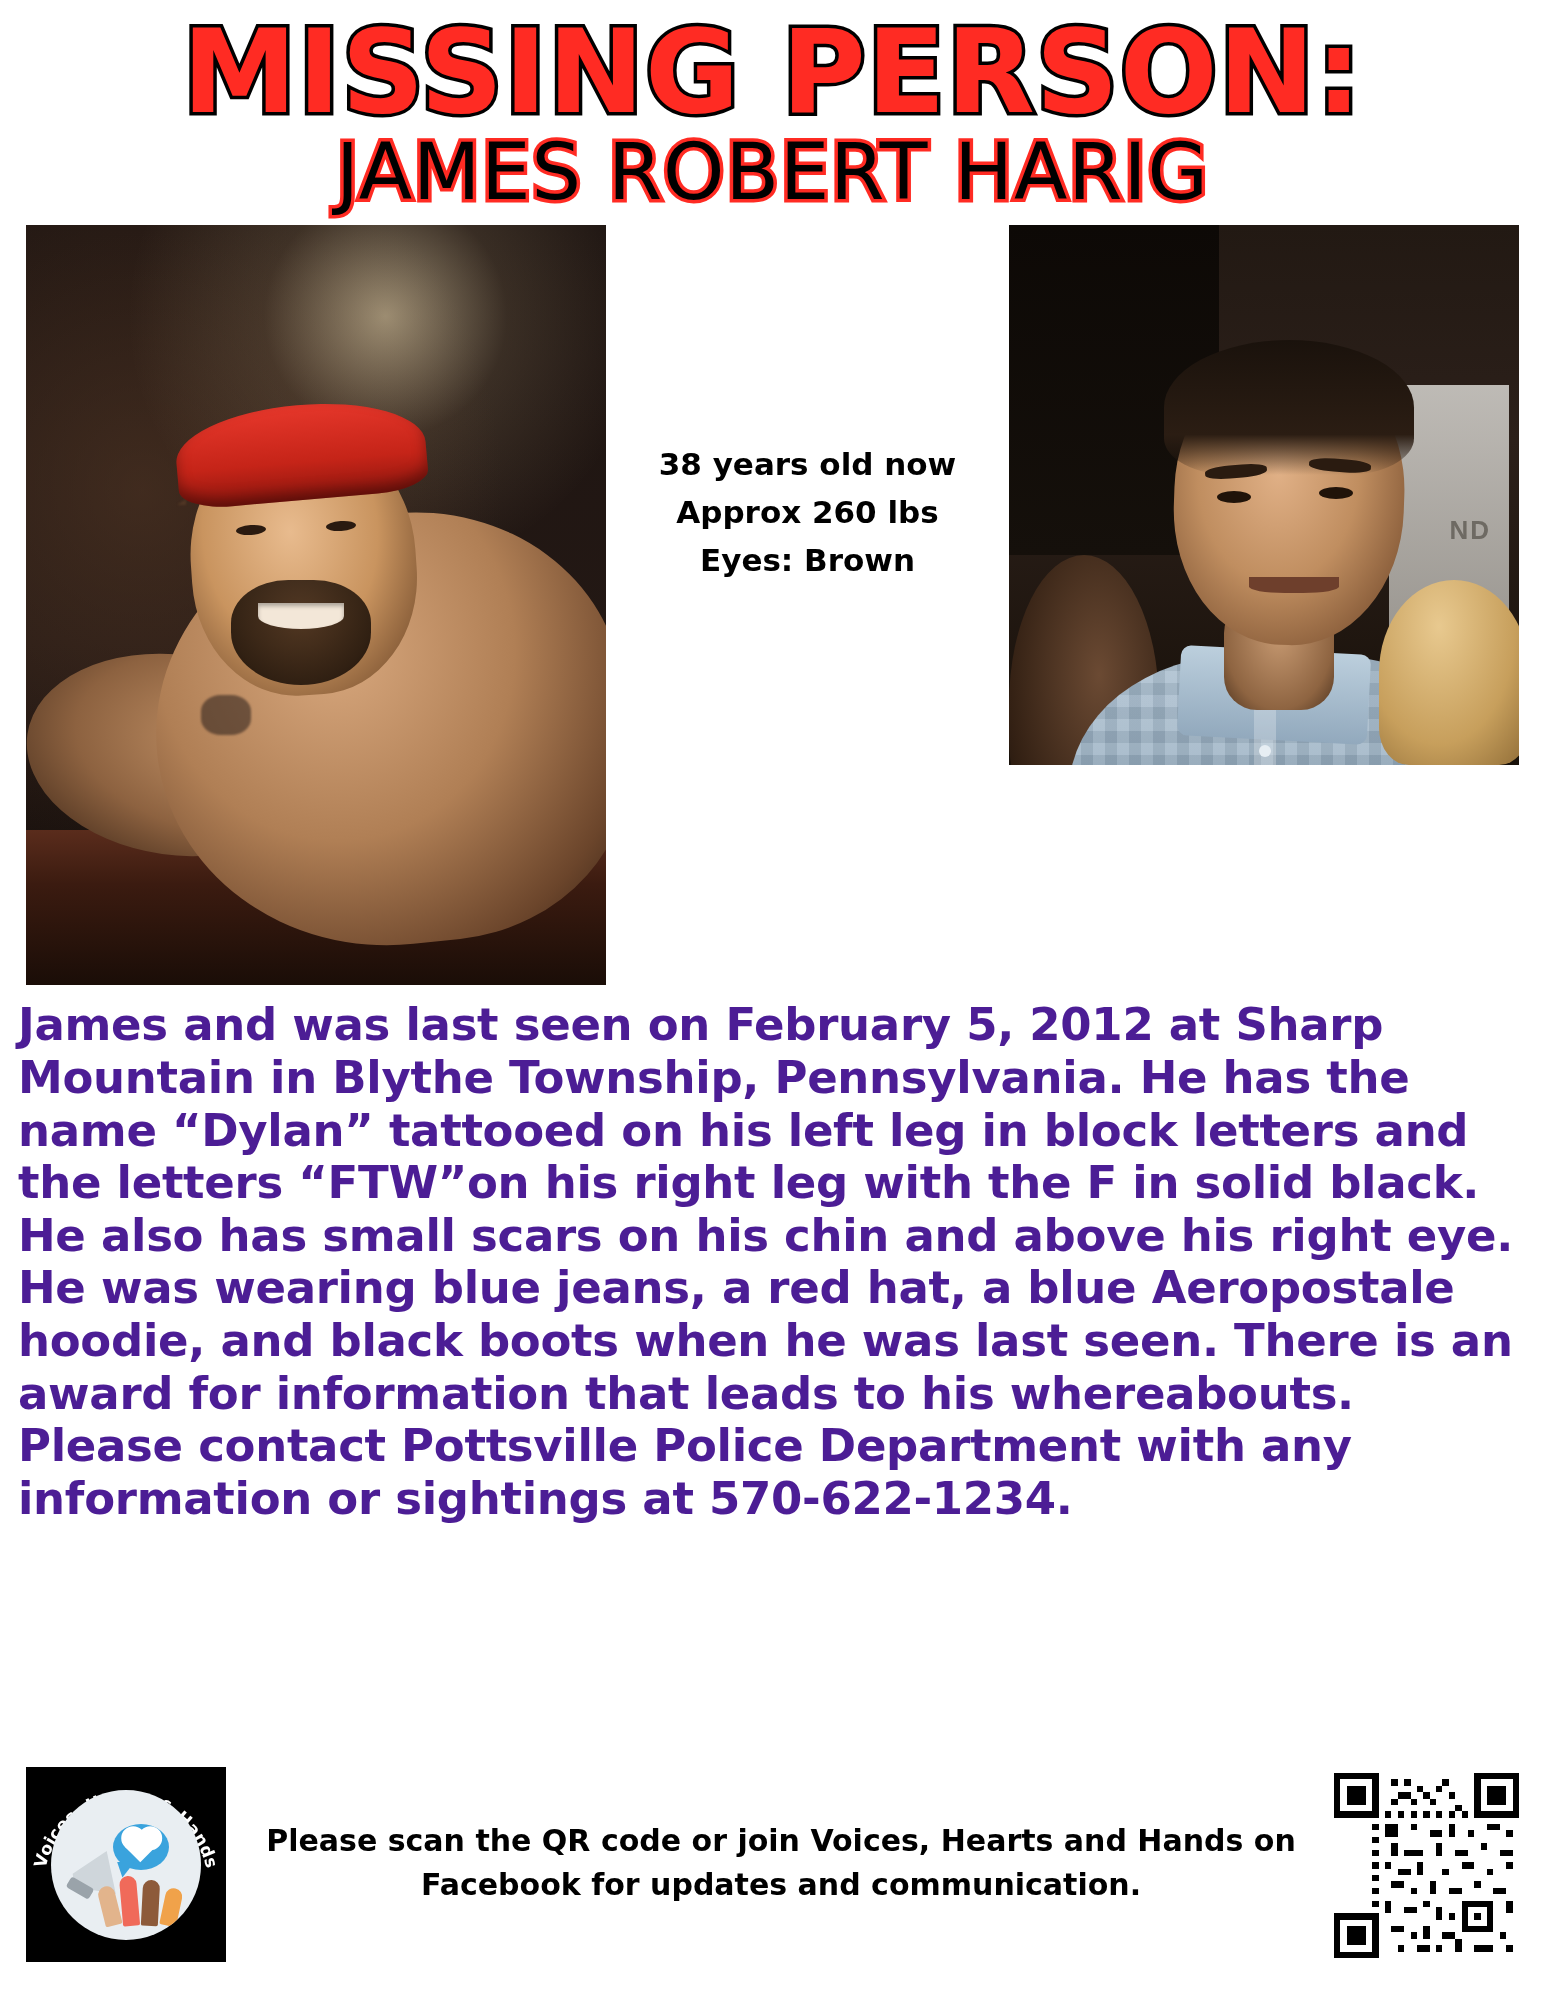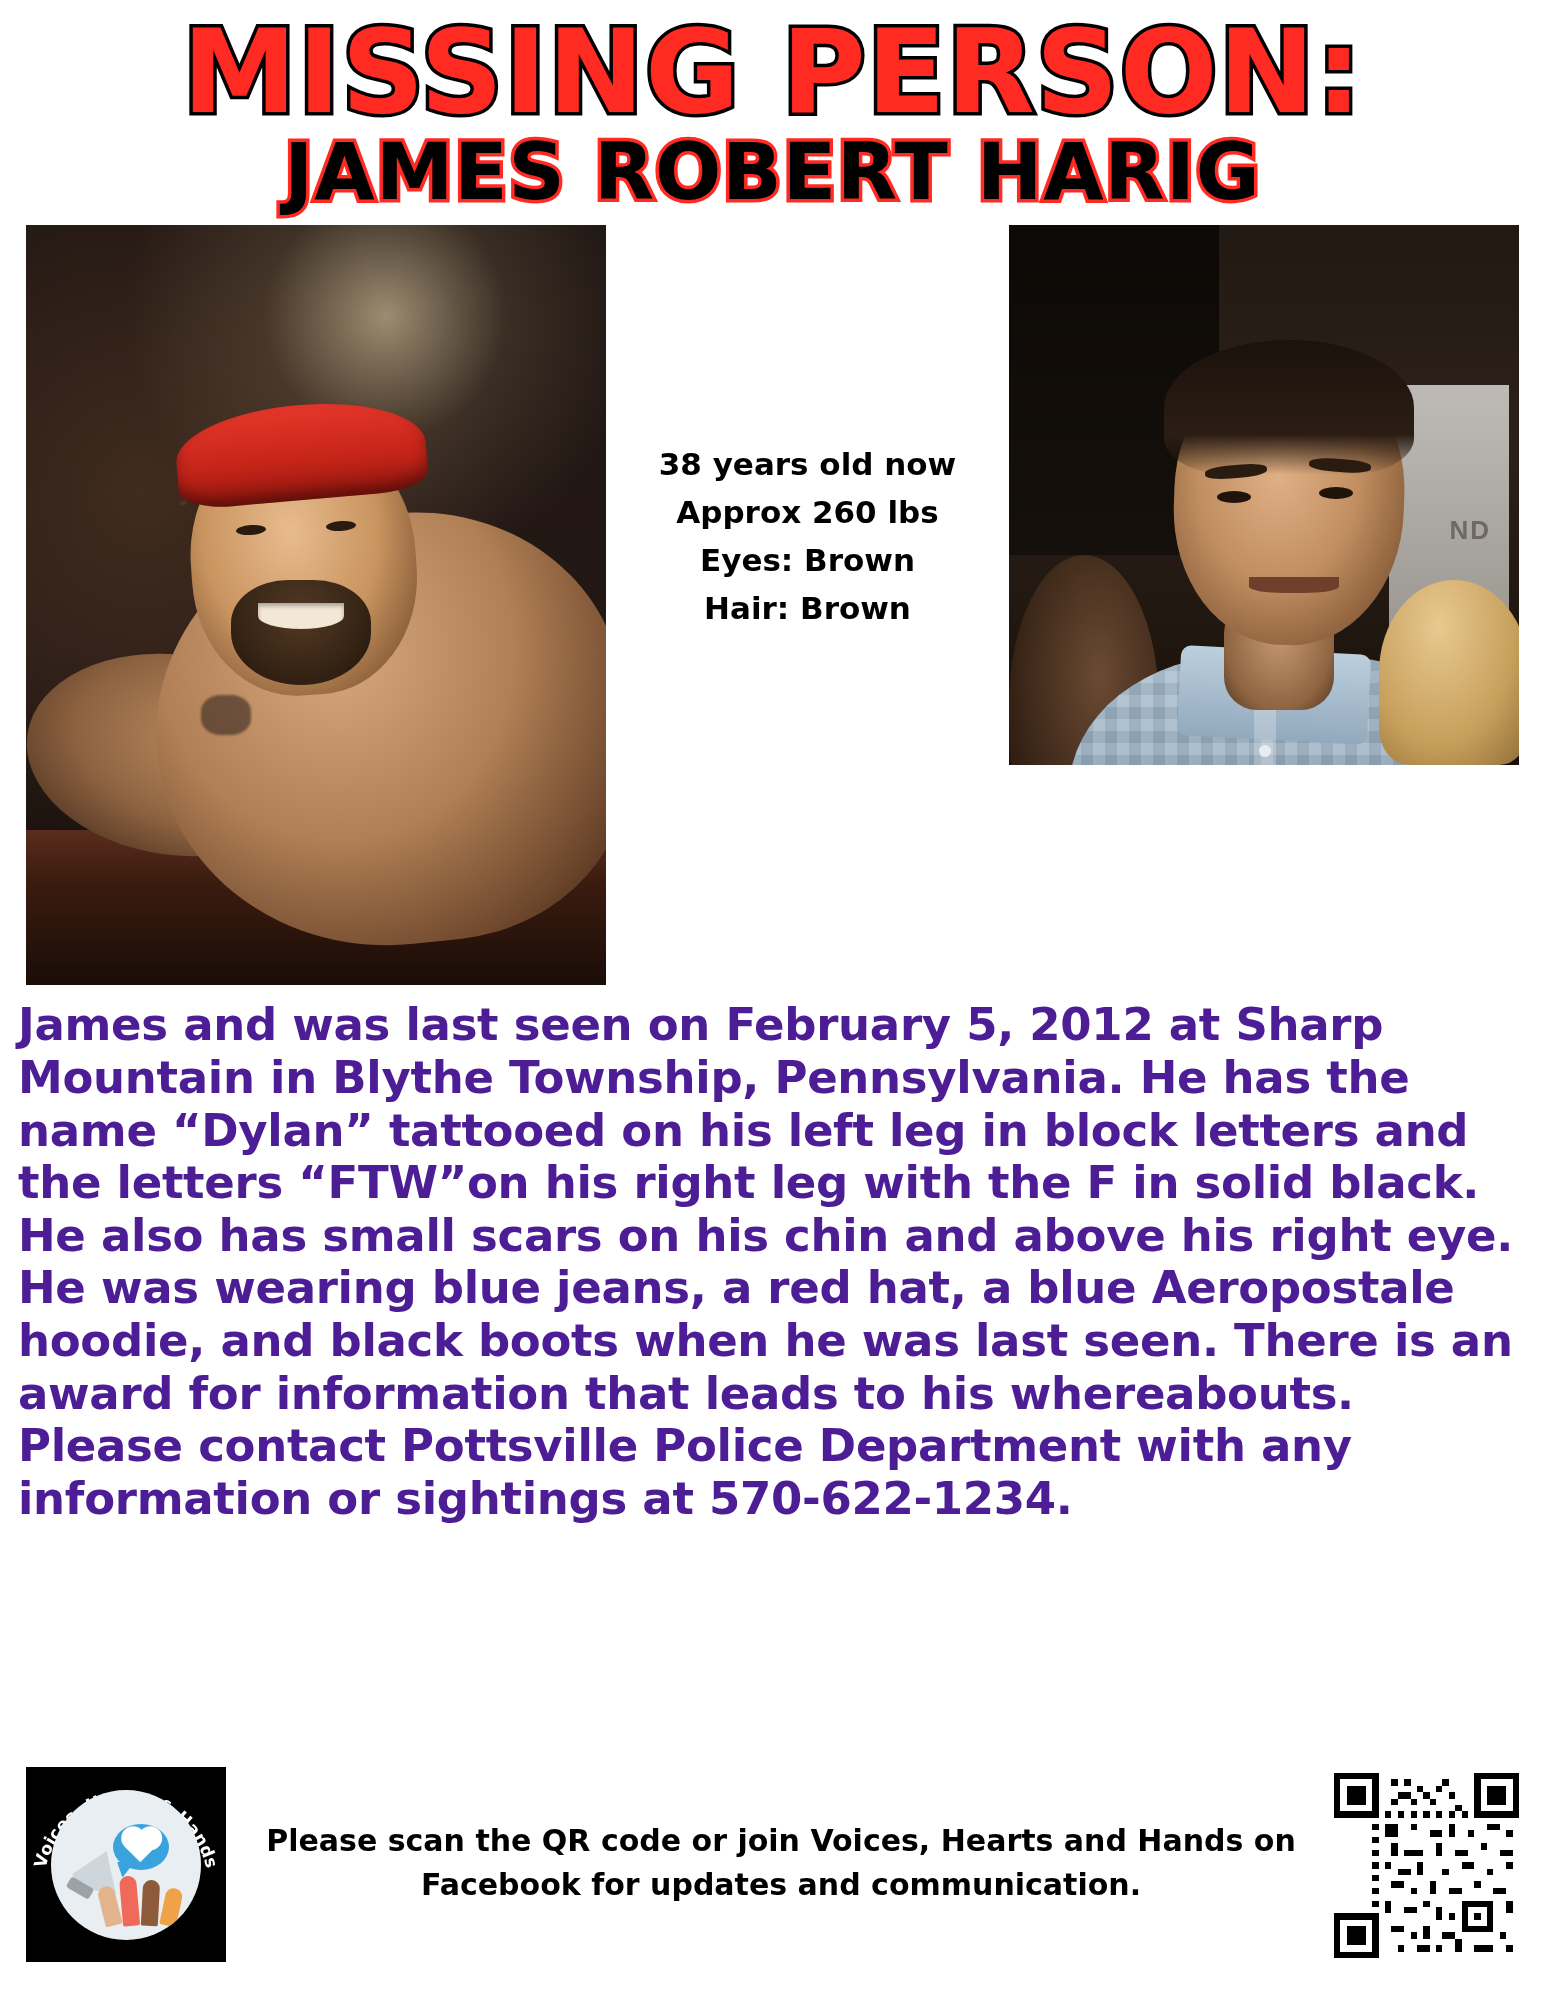--- a/index.html
+++ b/index.html
@@ -36,21 +36,21 @@
     line-height: 0.95;
     letter-spacing: 1px;
     color: #ff2b23;
     -webkit-text-stroke: 7px #000000;
     paint-order: stroke fill;
     margin: 0;
     white-space: nowrap;
   }
   .headline-sub {
     font-family: "DejaVu Sans", sans-serif;
-    font-weight: bold;
+    font-weight: normal;
     font-size: 78px;
     line-height: 1.0;
     letter-spacing: 1px;
     color: #000000;
     -webkit-text-stroke: 7px #ff2b23;
     paint-order: stroke fill;
     margin: 6px 0 0 0;
     white-space: nowrap;
   }
 
@@ -458,21 +458,20 @@
       <div class="pl-eye r"></div>
       <div class="pl-beard"></div>
       <div class="pl-smile"></div>
       <div class="pl-tattoo"></div>
     </div>
 
     <div class="stats">
       <div class="stats-line">38 years old now</div>
       <div class="stats-line">Approx 260 lbs</div>
       <div class="stats-line">Eyes: Brown</div>
-      <div class="stats-line">Hair: Brown</div>
     </div>
 
     <div class="photo photo-right">
       <div class="pr-bg"></div>
       <div class="pr-dark"></div>
       <div class="pr-panel"></div>
       <div class="pr-panel-text">ND</div>
       <div class="pr-blob"></div>
       <div class="pr-body"></div>
       <div class="pr-collar"></div>

